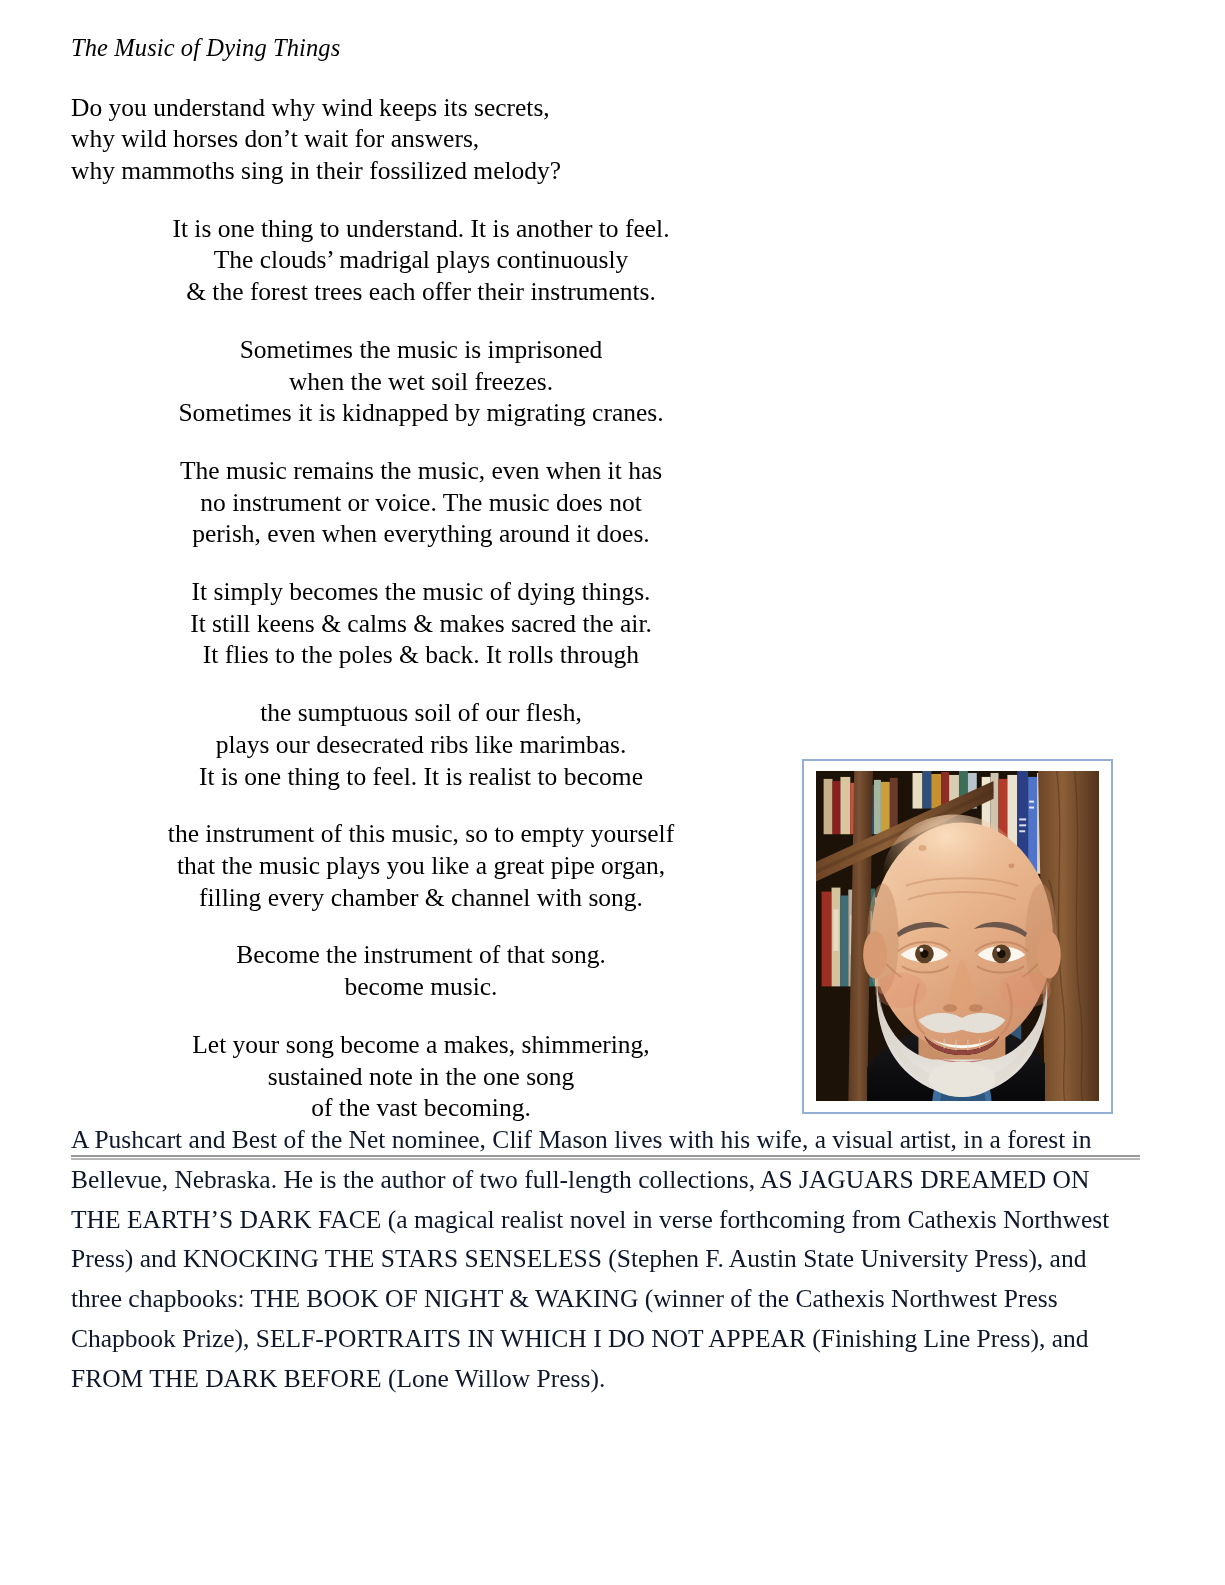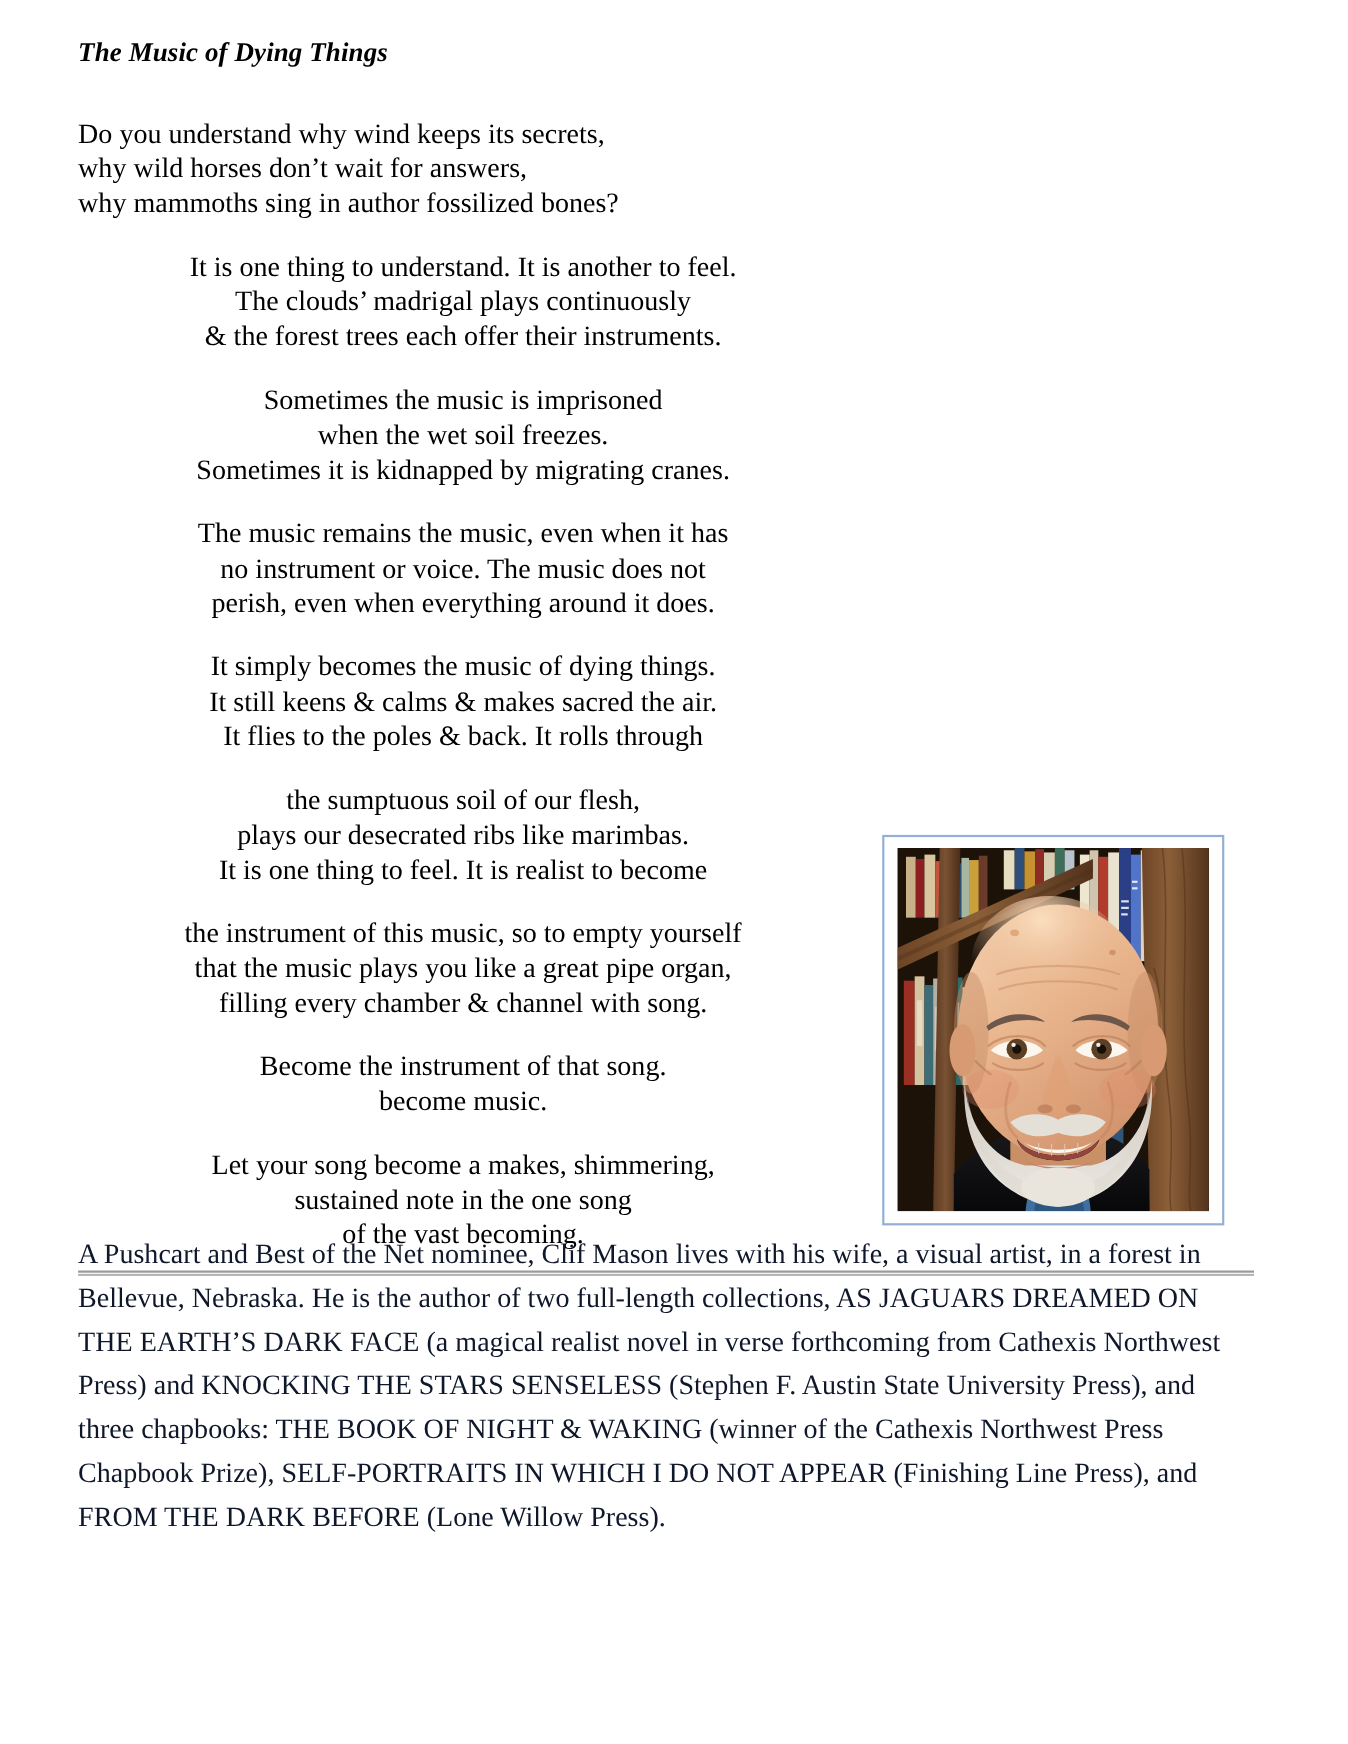--- a/index.html
+++ b/index.html
@@ -25,39 +25,39 @@
   
   .poem-block {
     position: absolute;
     left: 71px;
     top: 33px;
     width: 700px;
   }
 
   .poem-title {
     font-size: 24.5px;
-    font-weight: bold;
+    font-weight: normal;
     font-style: italic;
     color: #000000;
     letter-spacing: 0.1px;
     margin: 0 0 0 0;
     line-height: 1.25;
     white-space: nowrap;
   }
 
   .stanza {
     margin: 0;
     color: #000000;
     font-size: 25.5px;
     line-height: 31.7px;
     white-space: nowrap;
   }
   .stanza .ln { display: block; }
 
-  .stanza-gap-first { margin-top: 42px; }
+  .stanza-gap-first { margin-top: 28px; }
   .stanza-gap { margin-top: 26px; text-align: center; }
 
   
   .photo-frame {
     position: absolute;
     left: 802px;
     top: 759px;
     width: 311px;
     height: 355px;
     box-sizing: border-box;
@@ -104,21 +104,21 @@
 <body>
 
 <div class="page">
 
   <div class="poem-block">
     <h1 class="poem-title">The Music of Dying Things</h1>
 
     <p class="stanza stanza-gap-first">
       <span class="ln">Do you understand why wind keeps its secrets,</span>
       <span class="ln">why wild horses don’t wait for answers,</span>
-      <span class="ln">why mammoths sing in author fossilized bones?</span>
+      <span class="ln">why mammoths sing in their fossilized melody?</span>
     </p>
 
     <p class="stanza stanza-gap">
       <span class="ln">It is one thing to understand. It is another to feel.</span>
       <span class="ln">The clouds’ madrigal plays continuously</span>
       <span class="ln">&amp; the forest trees each offer their instruments.</span>
     </p>
 
     <p class="stanza stanza-gap">
       <span class="ln">Sometimes the music is imprisoned</span>

